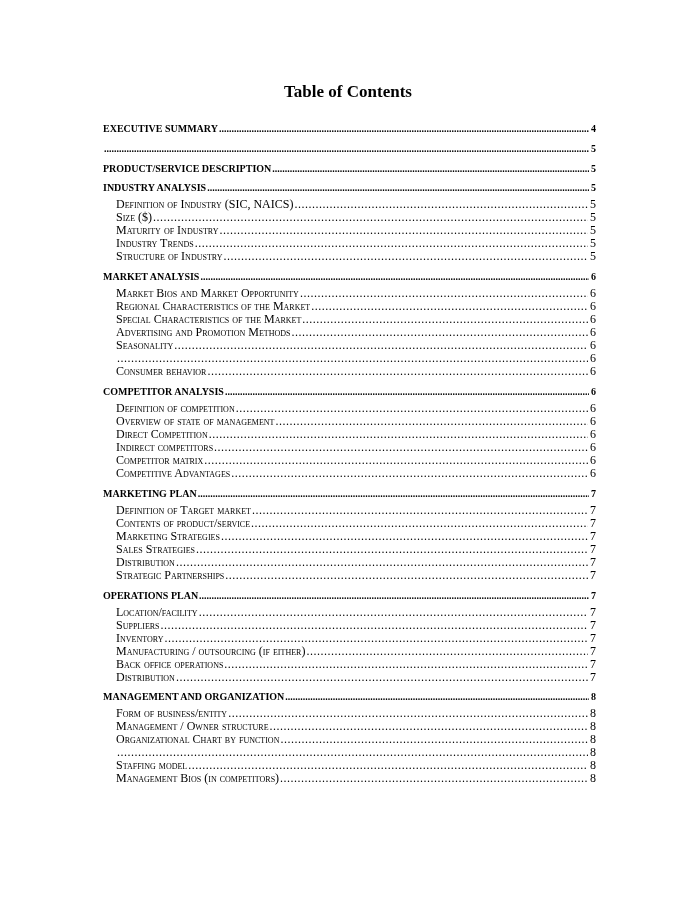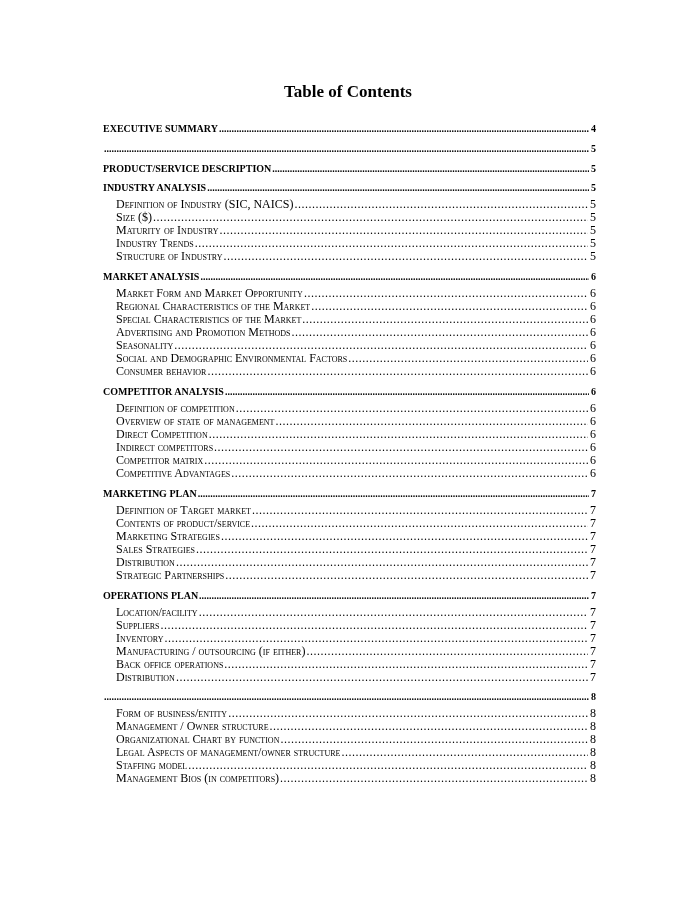--- a/index.html
+++ b/index.html
@@ -75,21 +75,21 @@
       <span class="page">5</span>
     </div>
     <div class="gap-h"></div>
     <div class="row h1">
       <span class="label">MARKET ANALYSIS</span>
       <span class="dots"></span>
       <span class="page">6</span>
     </div>
     <div class="gap-s"></div>
     <div class="row h2">
-      <span class="label">Market Form and Market Opportunity</span>
+      <span class="label">Market Bios and Market Opportunity</span>
       <span class="dots"></span>
       <span class="page">6</span>
     </div>
     <div class="row h2">
       <span class="label">Regional Characteristics of the Market</span>
       <span class="dots"></span>
       <span class="page">6</span>
     </div>
     <div class="row h2">
       <span class="label">Special Characteristics of the Market</span>
@@ -100,21 +100,20 @@
       <span class="label">Advertising and Promotion Methods</span>
       <span class="dots"></span>
       <span class="page">6</span>
     </div>
     <div class="row h2">
       <span class="label">Seasonality</span>
       <span class="dots"></span>
       <span class="page">6</span>
     </div>
     <div class="row h2">
-      <span class="label">Social and Demographic Environmental Factors</span>
       <span class="dots"></span>
       <span class="page">6</span>
     </div>
     <div class="row h2">
       <span class="label">Consumer behavior</span>
       <span class="dots"></span>
       <span class="page">6</span>
     </div>
     <div class="gap-h"></div>
     <div class="row h1">
@@ -222,41 +221,41 @@
       <span class="dots"></span>
       <span class="page">7</span>
     </div>
     <div class="row h2">
       <span class="label">Distribution</span>
       <span class="dots"></span>
       <span class="page">7</span>
     </div>
     <div class="gap-h"></div>
     <div class="row h1">
+      <span class="label">MANAGEMENT AND ORGANIZATION</span>
       <span class="dots"></span>
       <span class="page">8</span>
     </div>
     <div class="gap-s"></div>
     <div class="row h2">
       <span class="label">Form of business/entity</span>
       <span class="dots"></span>
       <span class="page">8</span>
     </div>
     <div class="row h2">
       <span class="label">Management / Owner structure</span>
       <span class="dots"></span>
       <span class="page">8</span>
     </div>
     <div class="row h2">
       <span class="label">Organizational Chart by function</span>
       <span class="dots"></span>
       <span class="page">8</span>
     </div>
     <div class="row h2">
-      <span class="label">Legal Aspects of management/owner structure</span>
       <span class="dots"></span>
       <span class="page">8</span>
     </div>
     <div class="row h2">
       <span class="label">Staffing model</span>
       <span class="dots"></span>
       <span class="page">8</span>
     </div>
     <div class="row h2">
       <span class="label">Management Bios (in competitors)</span>

